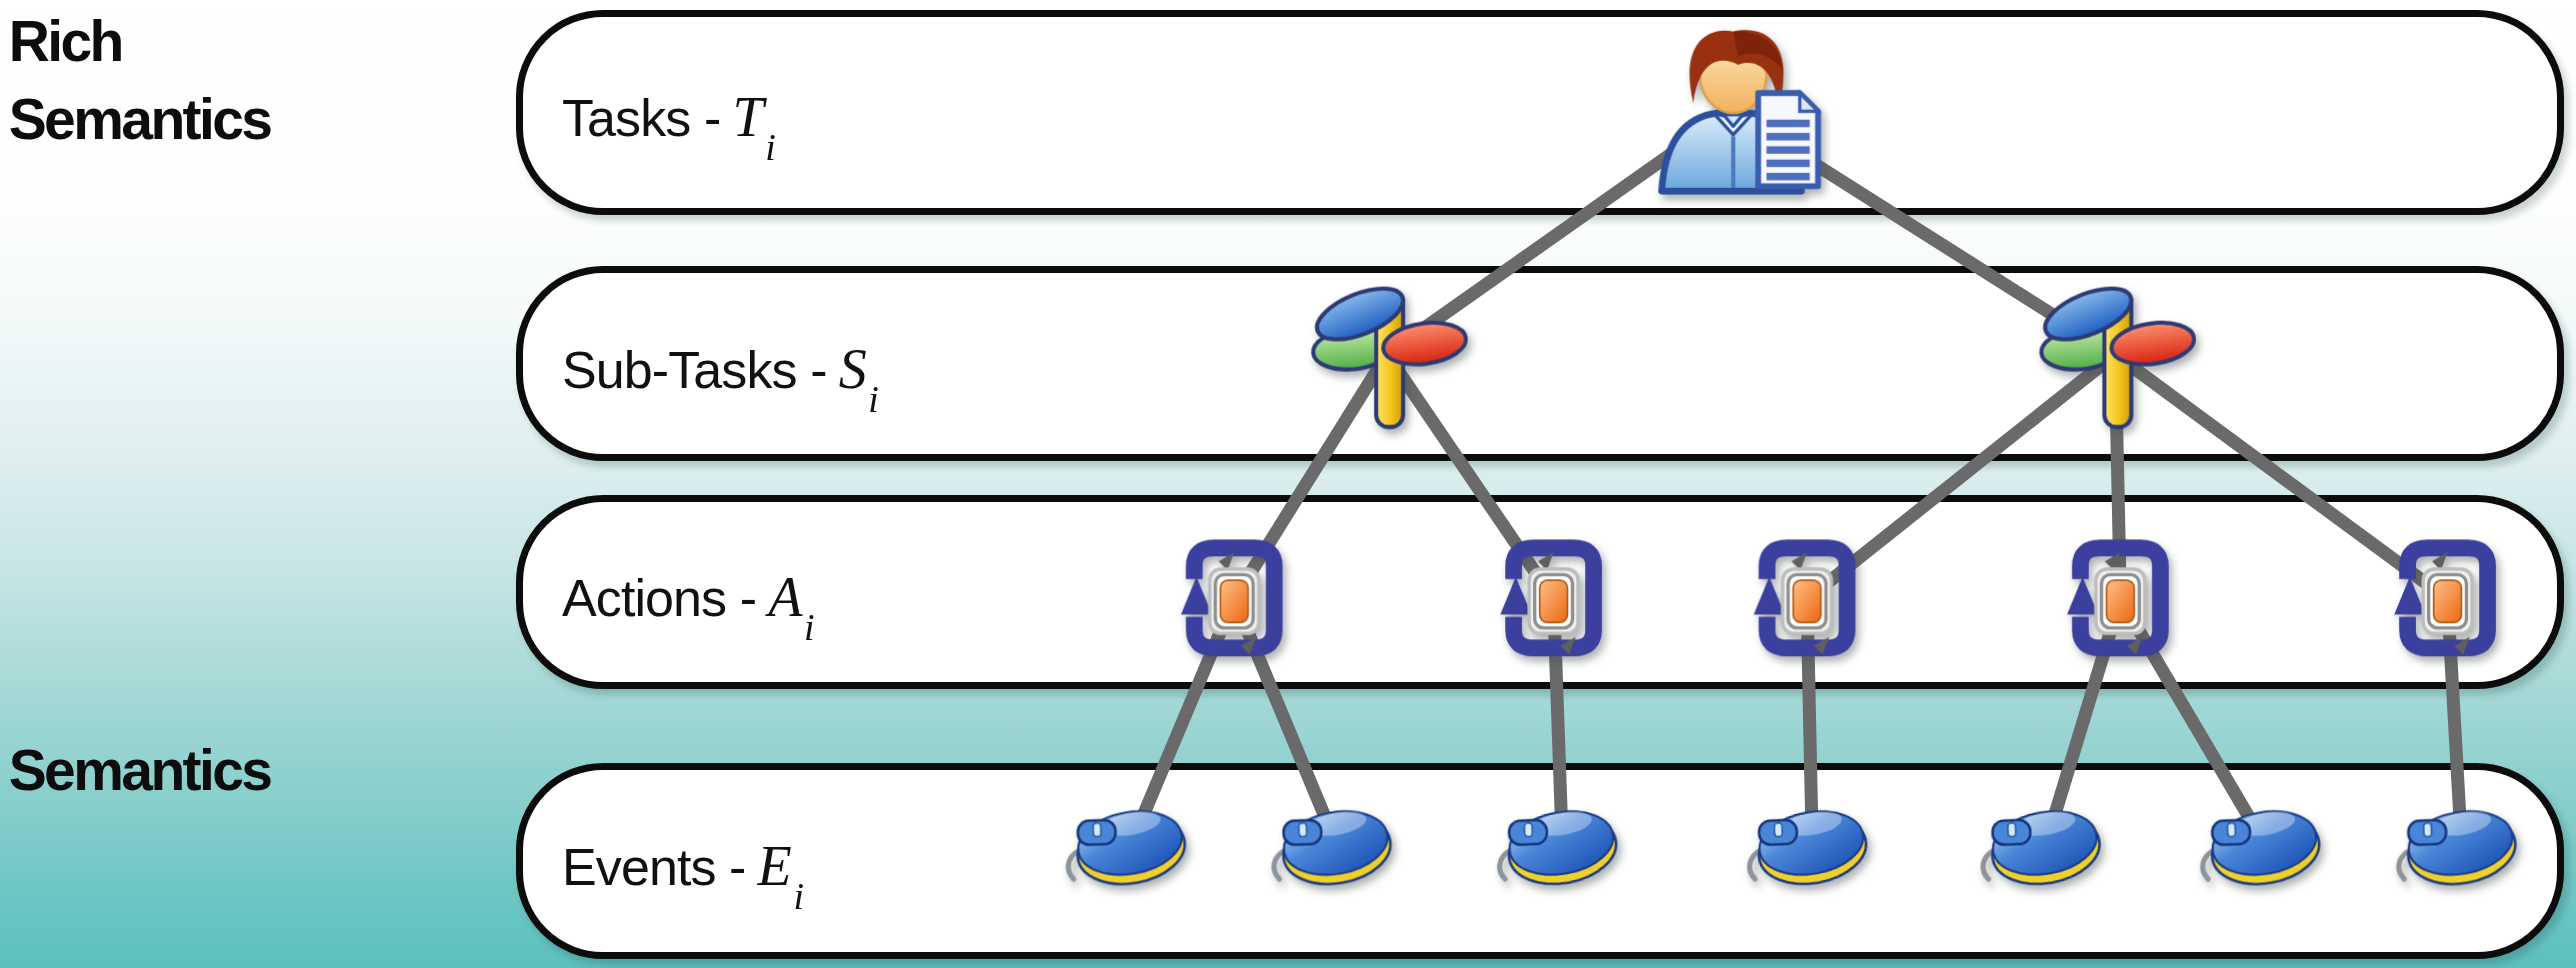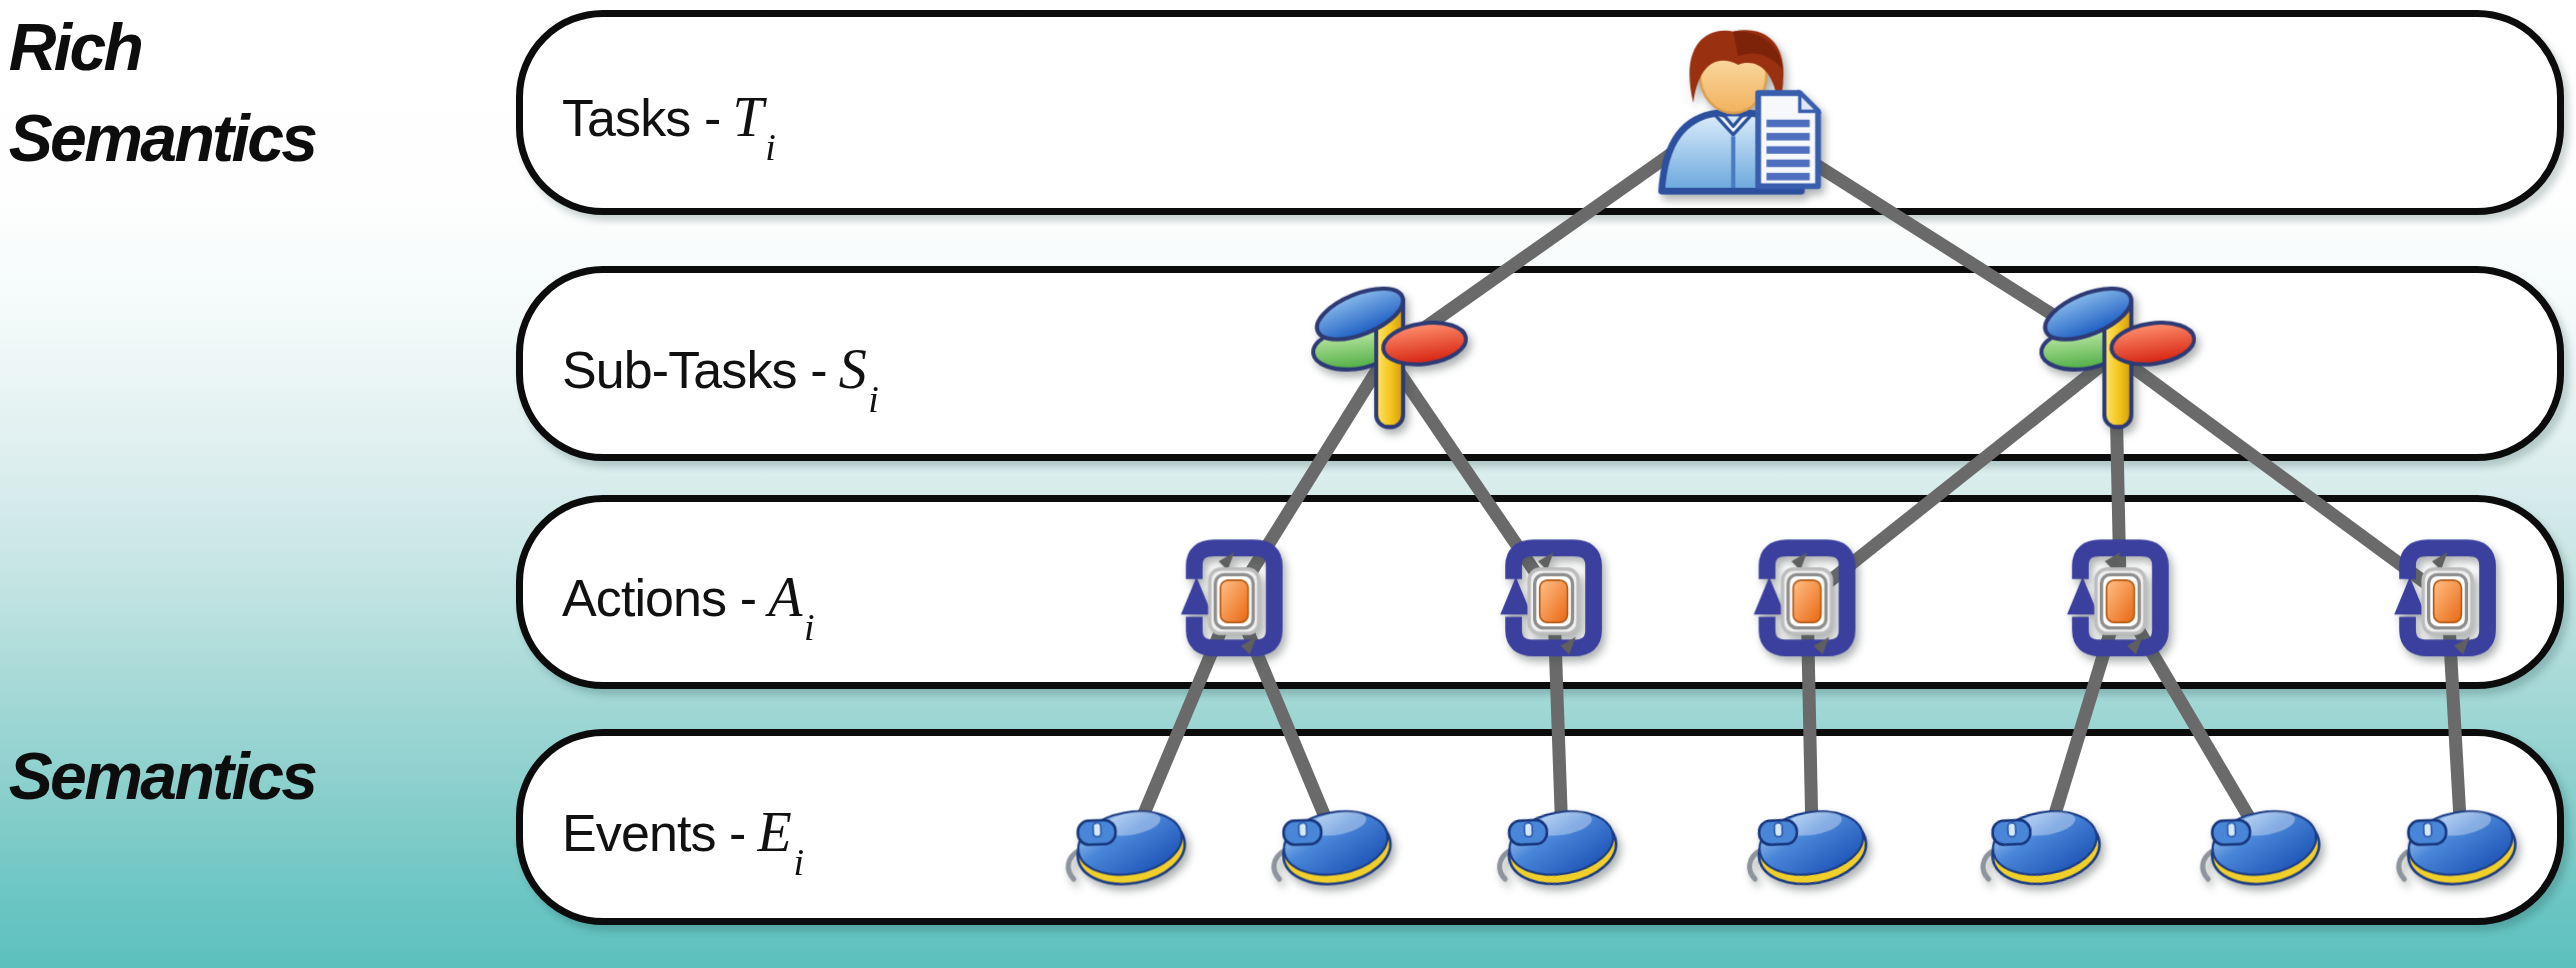--- a/index.html
+++ b/index.html
@@ -11,41 +11,40 @@
     background:linear-gradient(to bottom,
       #ffffff 0%, #fefefe 20%, #f4fafa 32%,
       #ddeeee 48%, #c3e4e3 60%, #a3d8d6 72%,
       #84cdca 84%, #68c5c2 94%, #5cc0bd 100%);
   }
   .side-label{
     position:absolute;
     left:8.7px;
     color:#0d0d0d;
     font-weight:bold;
-    font-size:66px;
+    font-size:57px;
     line-height:1.38;
     letter-spacing:-2.6px;
-    font-style:italic;
   }
   .side-label.top{top:1.7px;}
   .side-label.bottom{top:731px;}
   .row{
     position:absolute;
     left:516px;
     width:2048px;
     box-sizing:border-box;
     background:#ffffff;
     border:7px solid #0c0c0c;
     border-radius:87px;
     box-shadow:4.3px 6px 7.8px rgba(25,60,60,0.22);
   }
   .row1{top:9.5px;height:205px;}
   .row2{top:266px;height:195px;}
   .row3{top:495px;height:194px;}
-  .row4{top:729px;height:196px;}
+  .row4{top:763px;height:196px;}
   .row-label{
     position:absolute;
     left:39px;
     top:50%;
     transform:translateY(-30%);
     white-space:nowrap;
     color:#111111;
     font-size:52px;
     letter-spacing:-0.9px;
     line-height:1;

